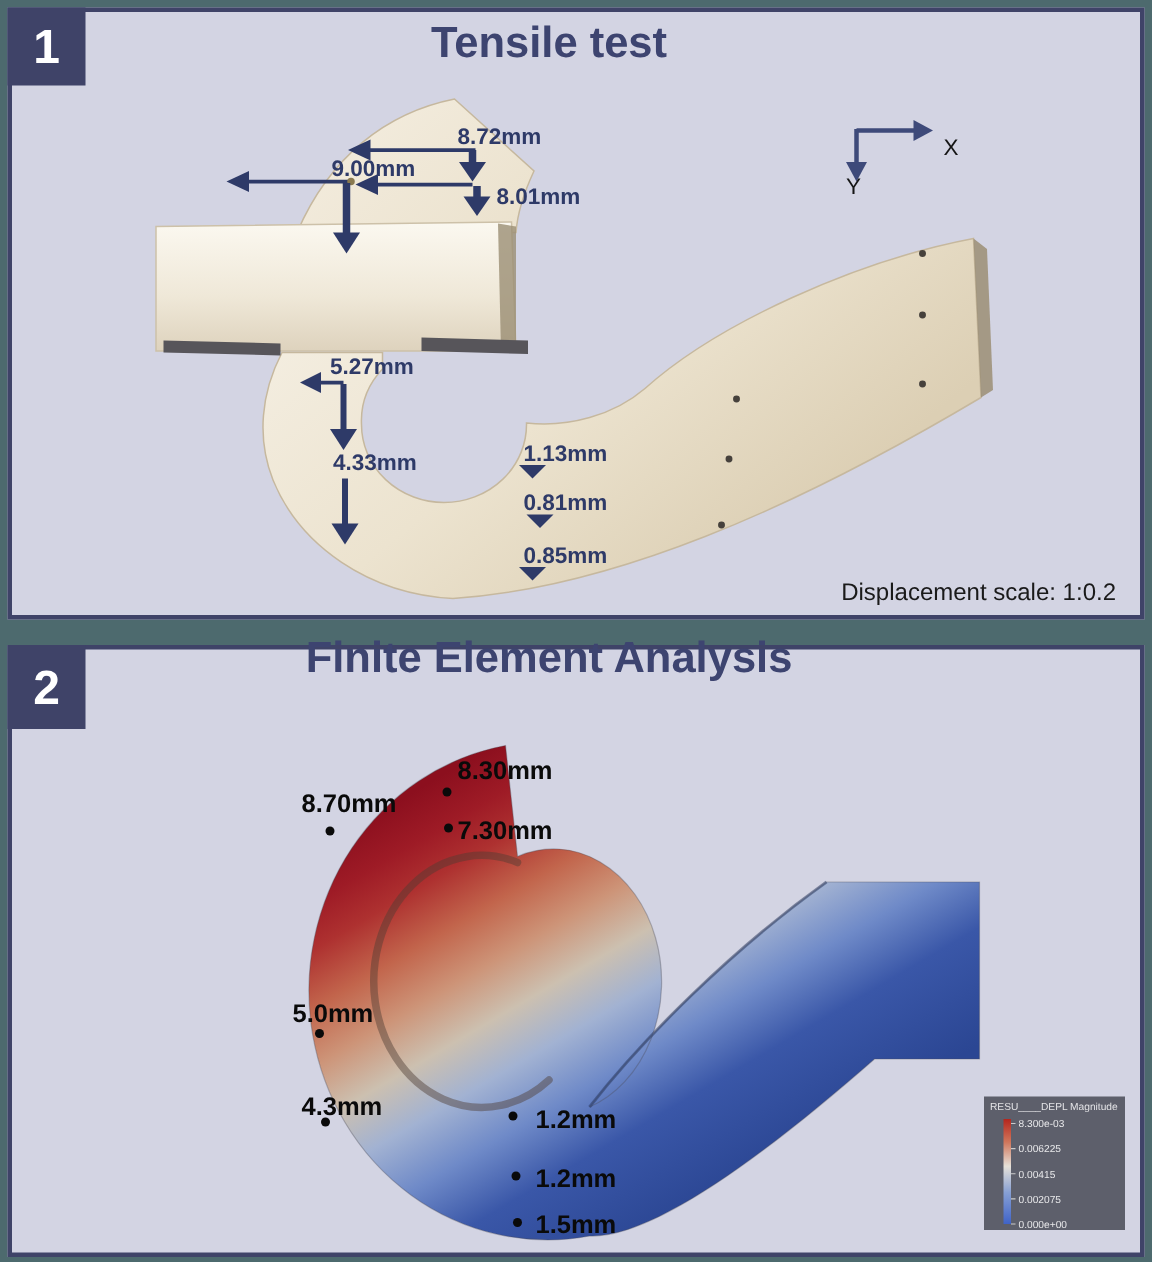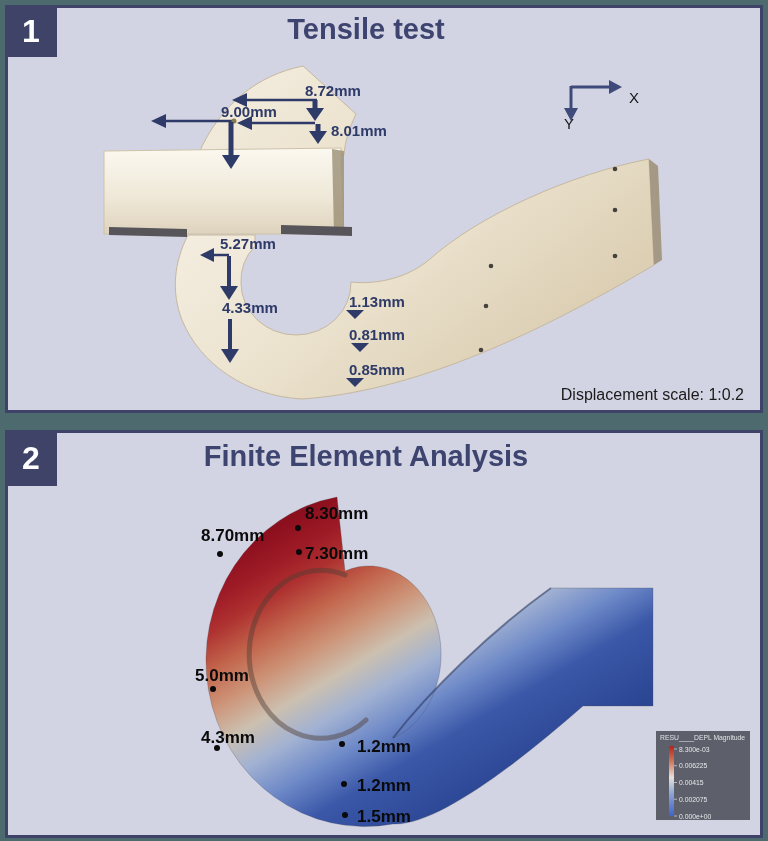--- a/index.html
+++ b/index.html
@@ -45,21 +45,21 @@
     position: absolute;
     left: 0;
     width: 732px;
     text-align: center;
     font-weight: bold;
     font-size: 29px;
     color: #3d4470;
     z-index: 2;
   }
   #title1 { top: 13px; }
-  #title2 { top: 440px; }
+  #title2 { top: 423px; }
   .panel-svg {
     position: absolute;
     left: 8px;
     width: 752px;
     height: 402px;
     z-index: 1;
   }
   #svg1 { top: 8px; }
   #svg2 { top: 433px; }
 </style>

